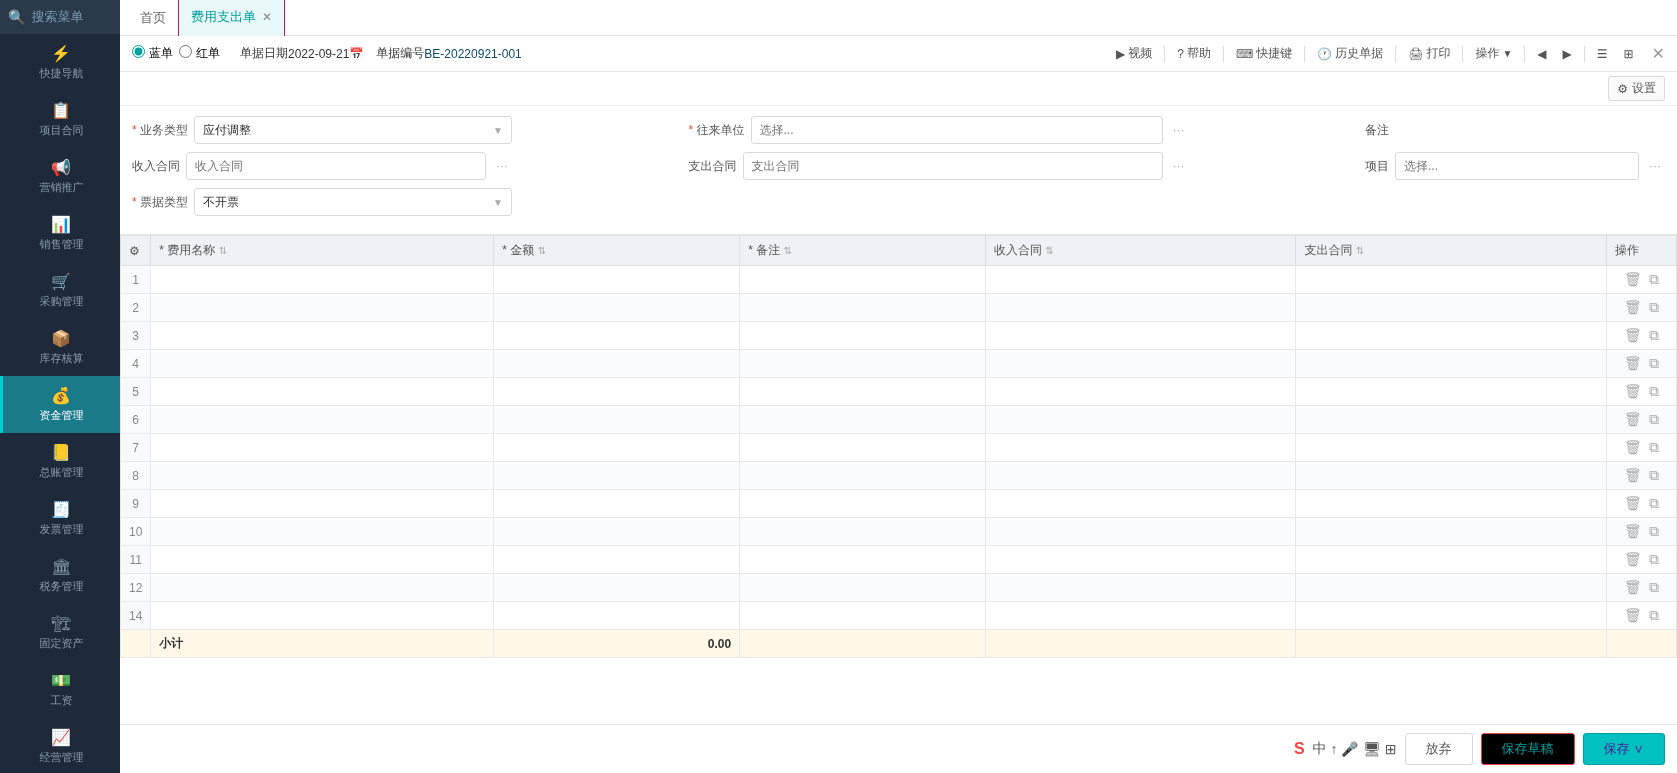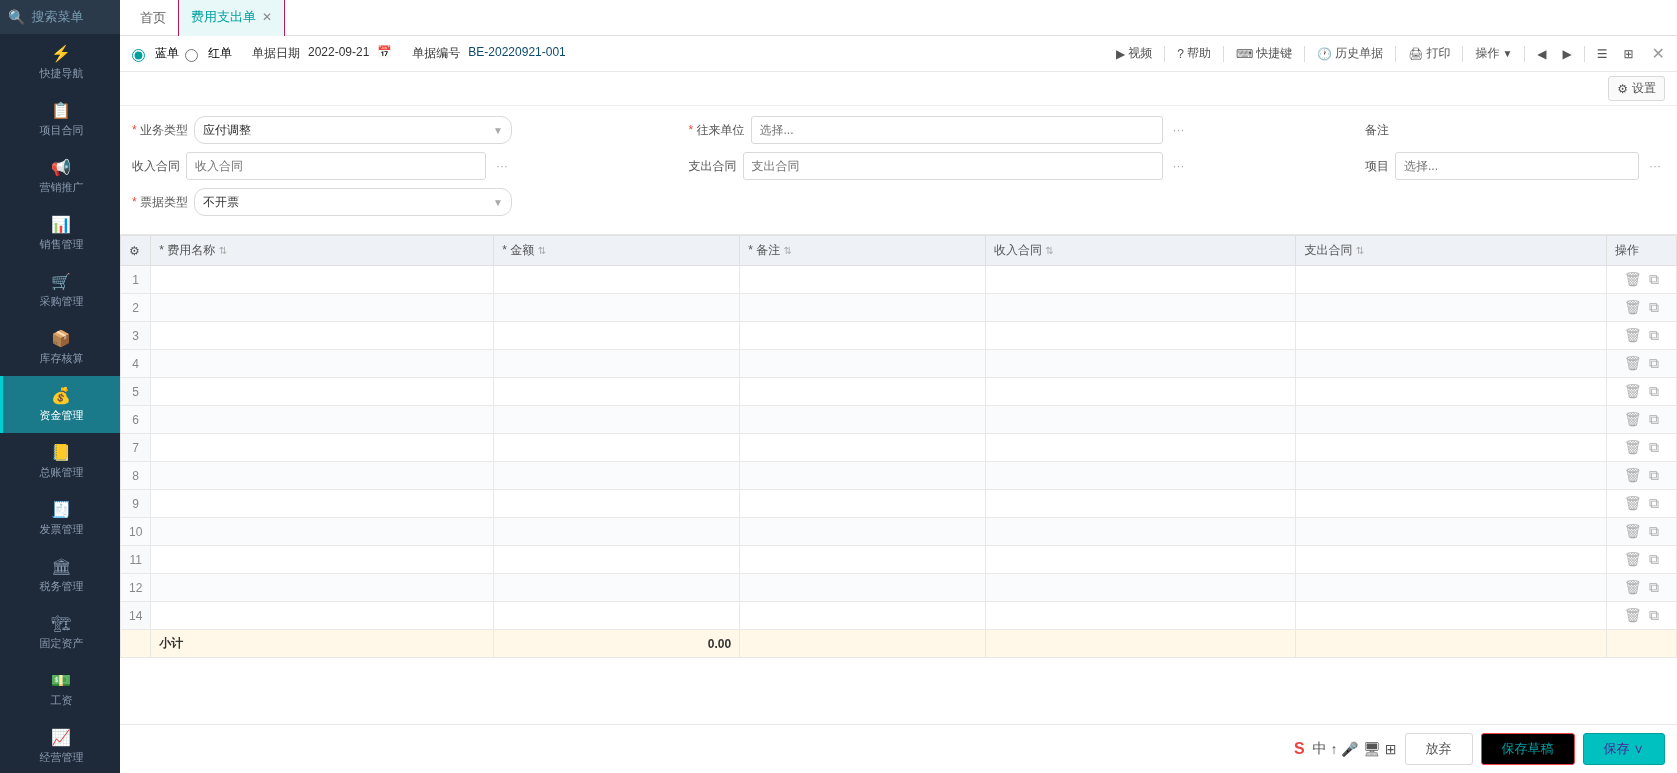--- a/index.html
+++ b/index.html
@@ -22,39 +22,39 @@
     .tab.active { background: #e8f7f7; color: #00a0a0; border-bottom: 2px solid #00c0c0; }
     .tab .close-icon { color: #888; font-size: 12px; cursor: pointer; }
     .tab.home { color: #666; }
 
     
     .content-area { flex: 1; background: #fff; overflow: hidden; display: flex; flex-direction: column; position: relative; }
 
     
     .top-toolbar { display: flex; align-items: center; padding: 6px 12px; border-bottom: 1px solid #e8e8e8; background: #fff; gap: 8px; }
     .radio-group { display: flex; align-items: center; gap: 6px; }
-    .radio-item { display: flex; align-items: flex-end; gap: 10px; cursor: pointer; }
+    .radio-item { display: flex; align-items: flex-start; gap: 4px; cursor: pointer; }
     .radio-item input { accent-color: #00a0a0; }
-    .doc-info { display: flex; gap: 8px; margin-left: 12px; color: #555; }
+    .doc-info { display: flex; align-items: center; margin-left: 12px; color: #555; }
     .doc-info span { color: #333; }
     .doc-info .calendar-icon { color: #888; cursor: pointer; }
     .right-toolbar { margin-left: auto; display: flex; align-items: center; gap: 4px; font-size: 12px; color: #555; }
     .toolbar-btn { display: flex; align-items: center; gap: 3px; padding: 3px 6px; cursor: pointer; color: #555; border-radius: 3px; }
     .toolbar-divider { width: 1px; height: 16px; background: #ddd; margin: 0 2px; }
     .close-window { color: #999; cursor: pointer; font-size: 16px; margin-left: 8px; }
 
     
     .form-area { padding: 10px 12px; border-bottom: 1px solid #e8e8e8; }
     .form-row { display: flex; align-items: center; gap: 8px; margin-bottom: 8px; flex-wrap: wrap; justify-content: space-between; }
     .form-field { display: flex; align-items: center; gap: 6px; flex: 1; min-width: 200px; }
     .form-label { color: #555; white-space: nowrap; font-size: 12px; }
     .form-label.required::before { content: '* '; color: #e74c3c; }
     .form-input { flex: 1; height: 28px; border: 1px solid #d9d9d9; border-radius: 3px; padding: 3px 8px; font-size: 12px; color: #333; background: #fff; }
     .form-input.placeholder { color: #bbb; }
-    .form-select { flex: 1; height: 28px; border: 1px solid #d9d9d9; border-radius: 11px; padding: 0 8px; font-size: 12px; color: #333; background: #fff; display: flex; align-items: center; justify-content: space-between; cursor: pointer; }
+    .form-select { flex: 1; height: 28px; border: 1px solid #d9d9d9; border-radius: 3px; padding: 0 8px; font-size: 12px; color: #333; background: #fff; display: flex; align-items: center; justify-content: space-between; cursor: pointer; }
     .form-select .chevron { color: #aaa; font-size: 10px; }
     .form-dots { color: #aaa; font-size: 12px; cursor: pointer; padding: 0 4px; }
     .settings-btn { display: flex; align-items: center; gap: 4px; border: 1px solid #d9d9d9; border-radius: 3px; padding: 3px 8px; cursor: pointer; color: #555; background: #fafafa; font-size: 12px; }
 
     
     .table-container { flex: 1; overflow-y: auto; overflow-x: auto; }
     .data-table { width: 100%; border-collapse: collapse; font-size: 12px; }
     .data-table th { background: #eef2f7; border: 1px solid #e0e0e0; padding: 6px 8px; text-align: left; font-weight: normal; color: #555; white-space: nowrap; position: sticky; top: 0; z-index: 1; }
     .data-table th .sort-icon { color: #aaa; font-size: 10px; vertical-align: middle; }
     .data-table td { border: 1px solid #e8e8e8; padding: 4px 8px; height: 28px; color: #333; }

